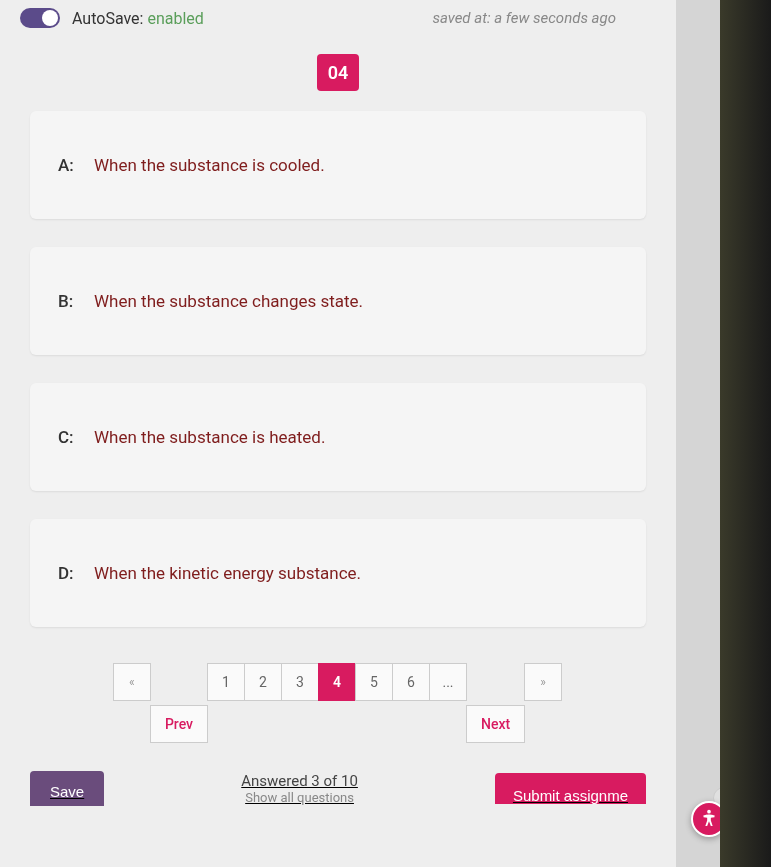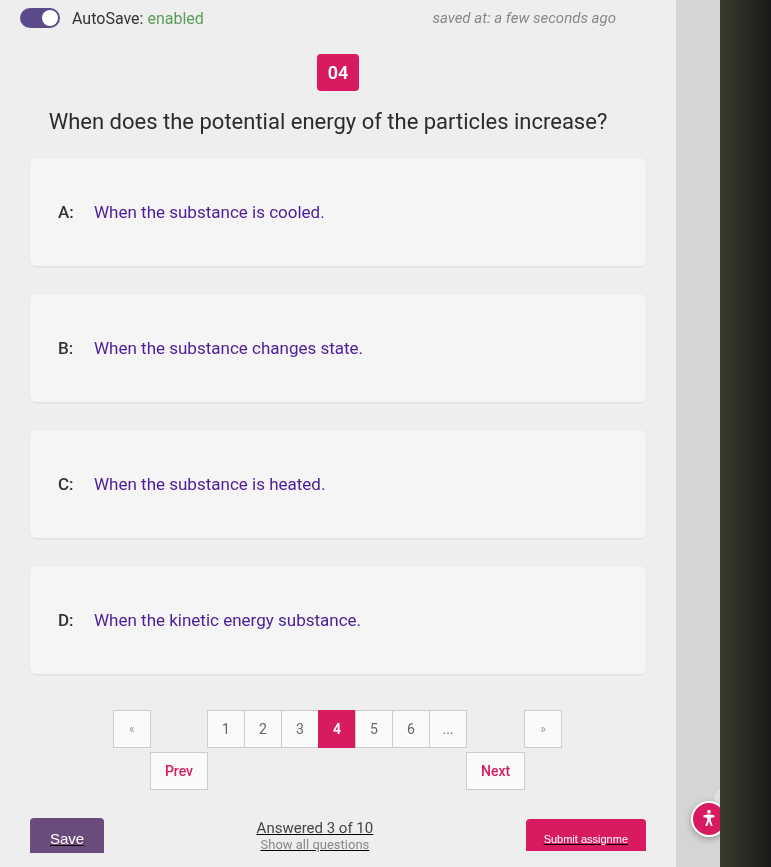--- a/index.html
+++ b/index.html
@@ -75,21 +75,21 @@
       background: #f5f5f5;
       border-radius: 6px;
       padding: 44px 28px;
       margin-bottom: 28px;
       display: flex;
       gap: 14px;
       cursor: pointer;
       box-shadow: 0 1px 2px rgba(0,0,0,0.08);
     }
     .answer-letter { color: #333; font-size: 17px; font-weight: 500; min-width: 22px; }
-    .answer-text { color: #4c1d95; font-size: 17px; }
+    .answer-text { color: #7f1d1d; font-size: 17px; }
     .pagination {
       display: flex;
       justify-content: center;
       gap: 0;
       padding: 8px 0 20px 0;
     }
     .page-btn {
       border: 1px solid #ccc;
       background: #fafafa;
       color: #666;
@@ -125,22 +125,22 @@
       text-align: center;
       flex: 1;
       color: #444;
       font-size: 15px;
     }
     .answered-sub { color: #888; font-size: 13px; }
     .submit-btn {
       background: #d81b60;
       color: #fff;
       border: none;
-      padding: 14px 18px 6px 18px;
-      font-size: 11px;
+      padding: 14px 18px 0 18px;
+      font-size: 15px;
       border-radius: 4px 4px 0 0;
       cursor: pointer;
       position: relative;
     }
     .accessibility-badge {
       position: absolute;
       right: 44px;
       bottom: 30px;
       width: 36px;
       height: 36px;
@@ -184,21 +184,20 @@
   <div class="autosave-bar">
     <div class="toggle"></div>
     <span class="autosave-label">
       <span>AutoSave: </span><span class="autosave-status">enabled</span>
     </span>
     <span class="saved-at">saved at: a few seconds ago</span>
   </div>
 
   <div class="question-header">
     <div class="qnum">04</div>
-    <div class="qtext">When does the potential energy of the particles increase?</div>
   </div>
 
   <div class="answers">
     <div class="answer">
       <span class="answer-letter">A:</span>
       <span class="answer-text">When the substance is cooled.</span>
     </div>
     <div class="answer">
       <span class="answer-letter">B:</span>
       <span class="answer-text">When the substance changes state.</span>

